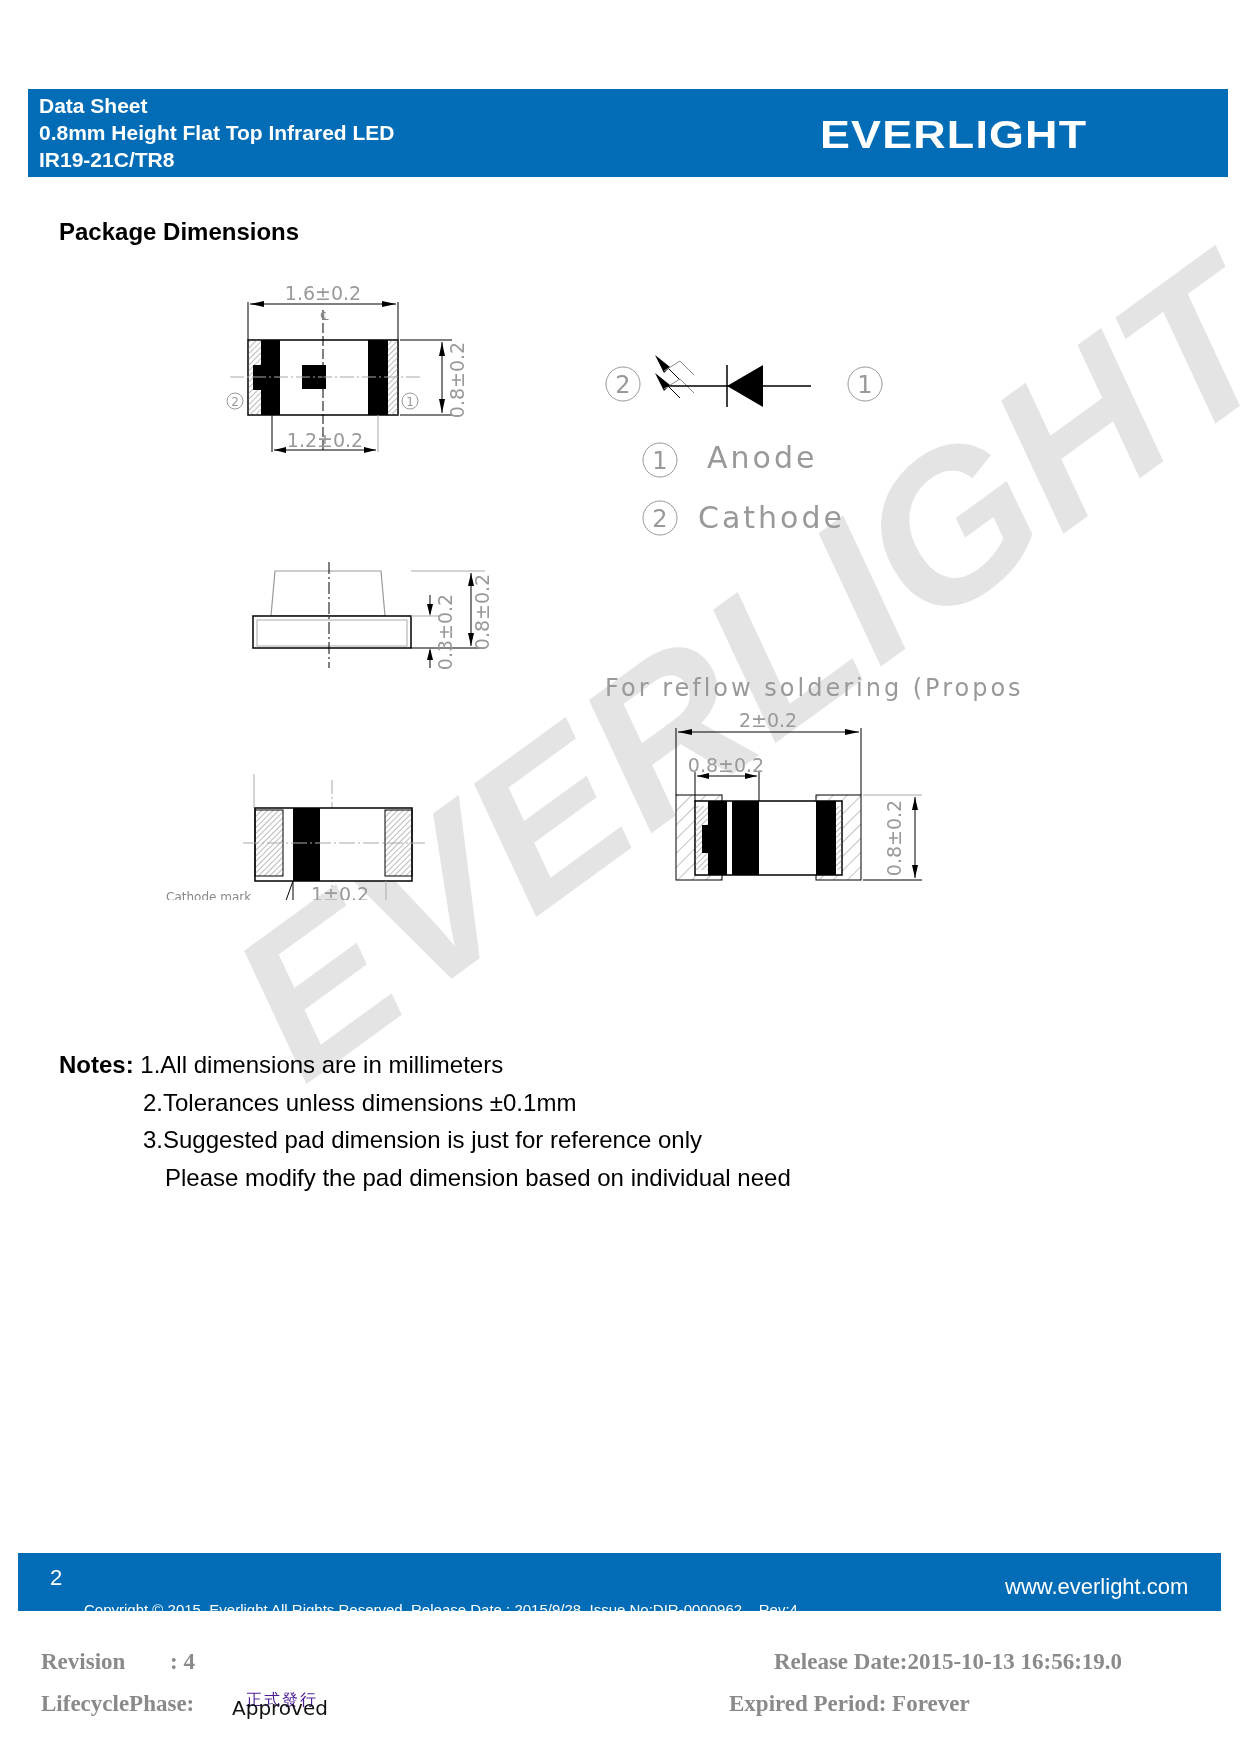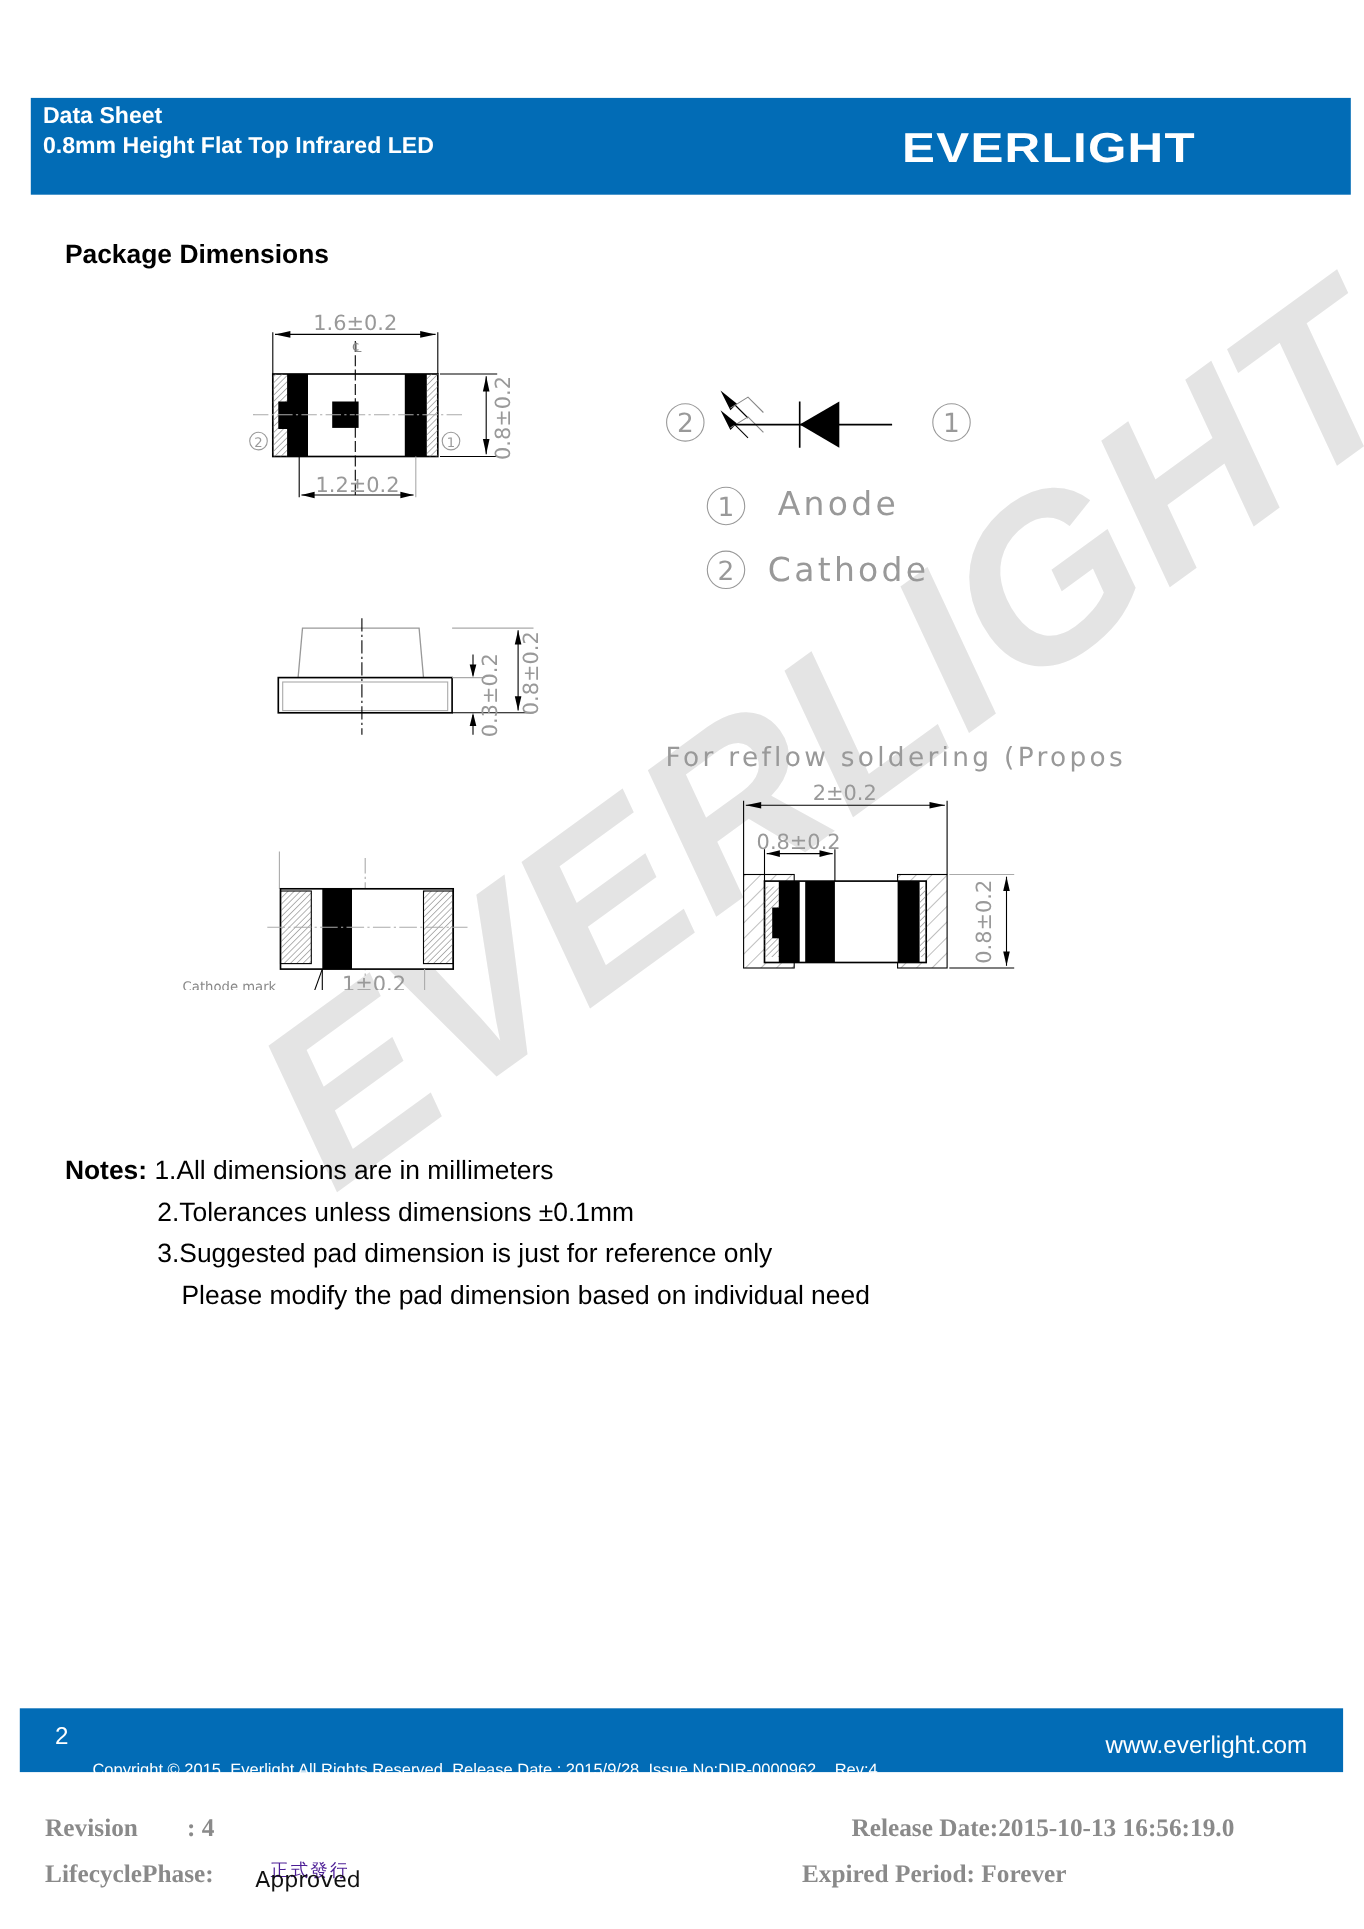--- a/index.html
+++ b/index.html
@@ -25,20 +25,21 @@
 <body>
 
 <div class="abs" style="left:0;top:0;width:1240px;height:1754px;pointer-events:none;">
   <div style="position:absolute;left:190px;top:930px;font-family:'Liberation Sans',sans-serif;font-weight:bold;font-style:italic;font-size:210px;color:#e4e4e4;transform:rotate(-36deg);transform-origin:left top;letter-spacing:2px;white-space:nowrap;">EVERLIGHT</div>
 </div>
 
 <div class="abs header-band"></div>
 <div class="abs header-lines">
   <div>Data Sheet</div>
   <div>0.8mm Height Flat Top Infrared LED</div>
+  <div>IR19-21C/TR8</div>
 </div>
 <div class="abs logo">EVERLIGHT</div>
 
 <div class="abs section-title">Package Dimensions</div>
 
 <svg class="abs" style="left:220px;top:280px;" width="270" height="180" viewBox="0 0 270 180">
   <defs>
     <pattern id="hatch" width="4" height="4" patternUnits="userSpaceOnUse" patternTransform="rotate(45)">
       <line x1="0" y1="0" x2="0" y2="4" stroke="#777" stroke-width="1"></line>
     </pattern>

